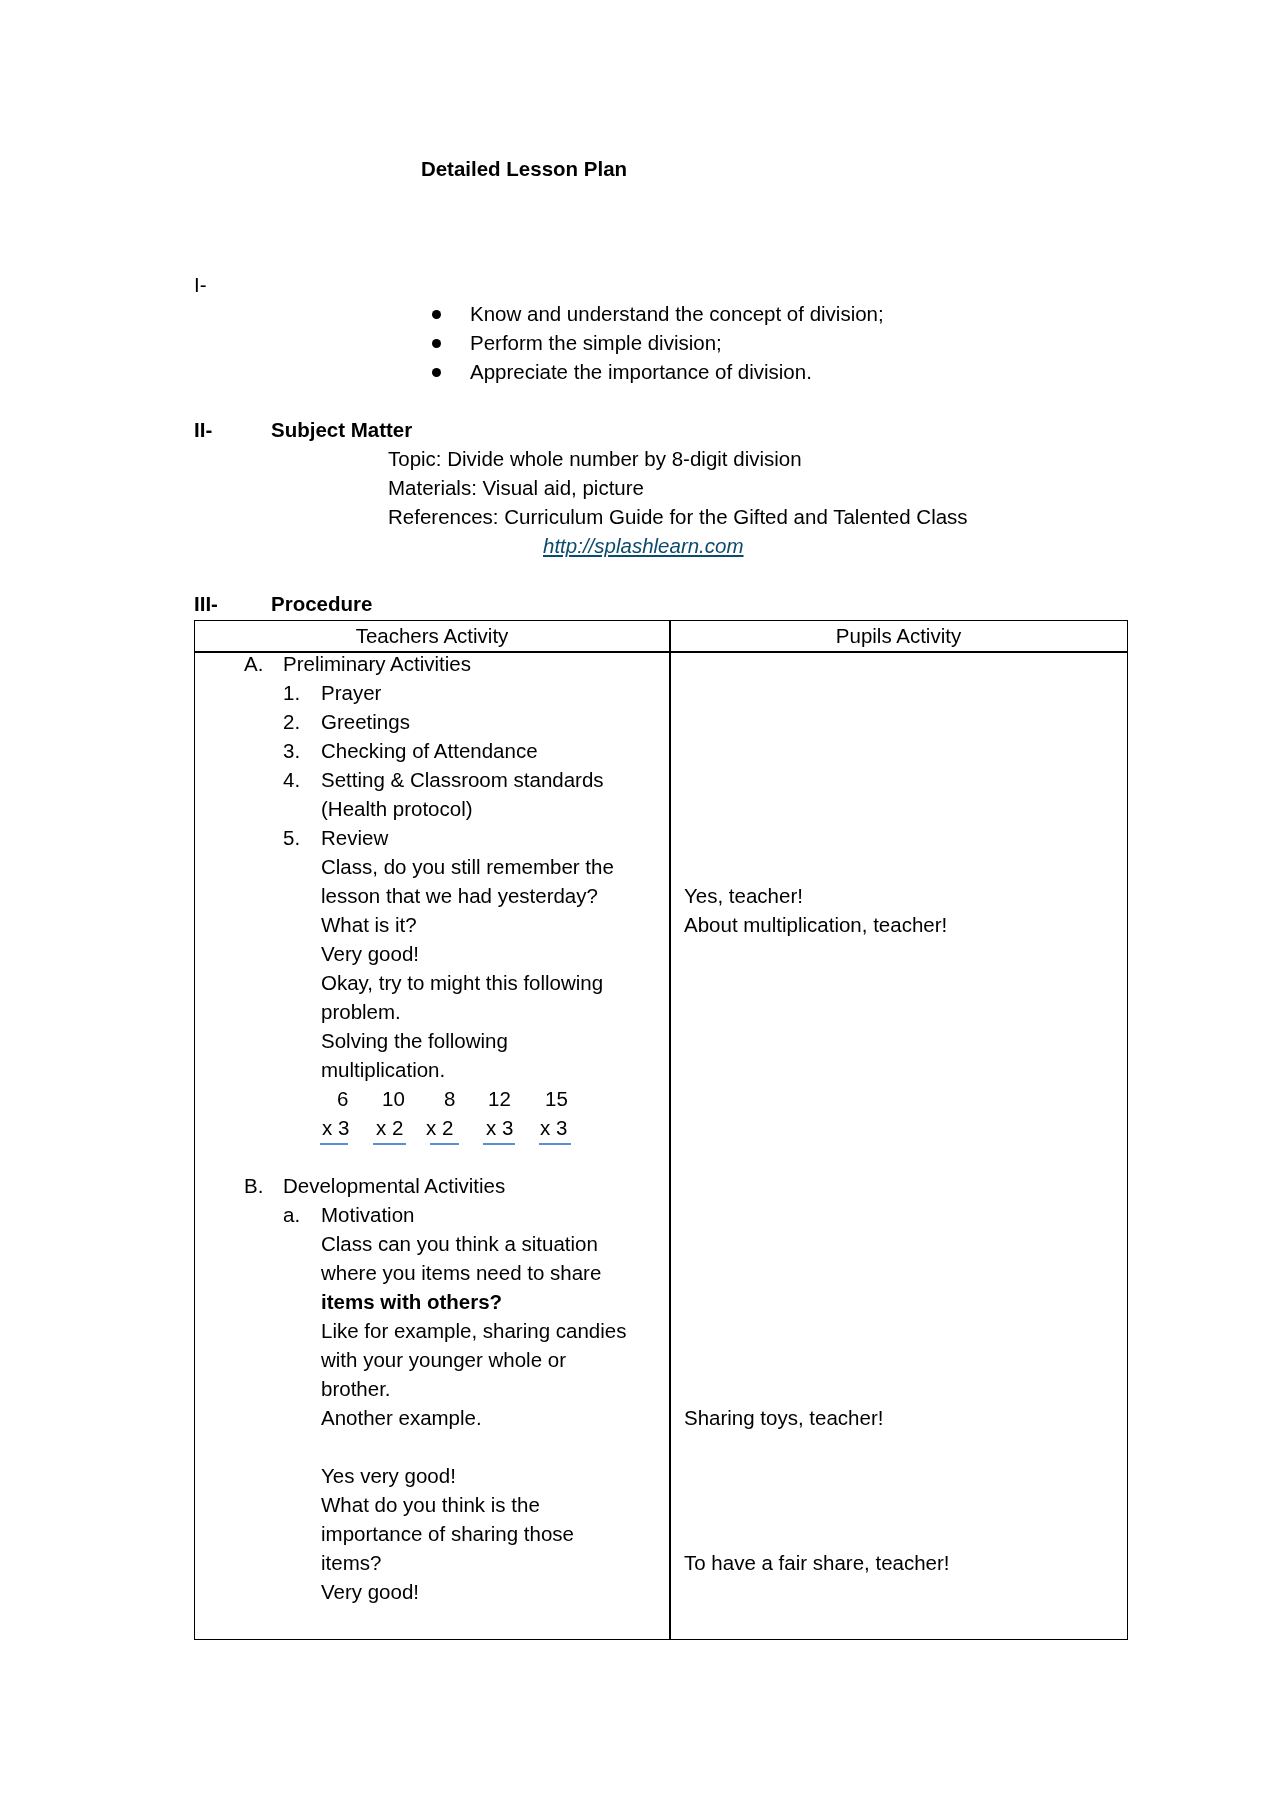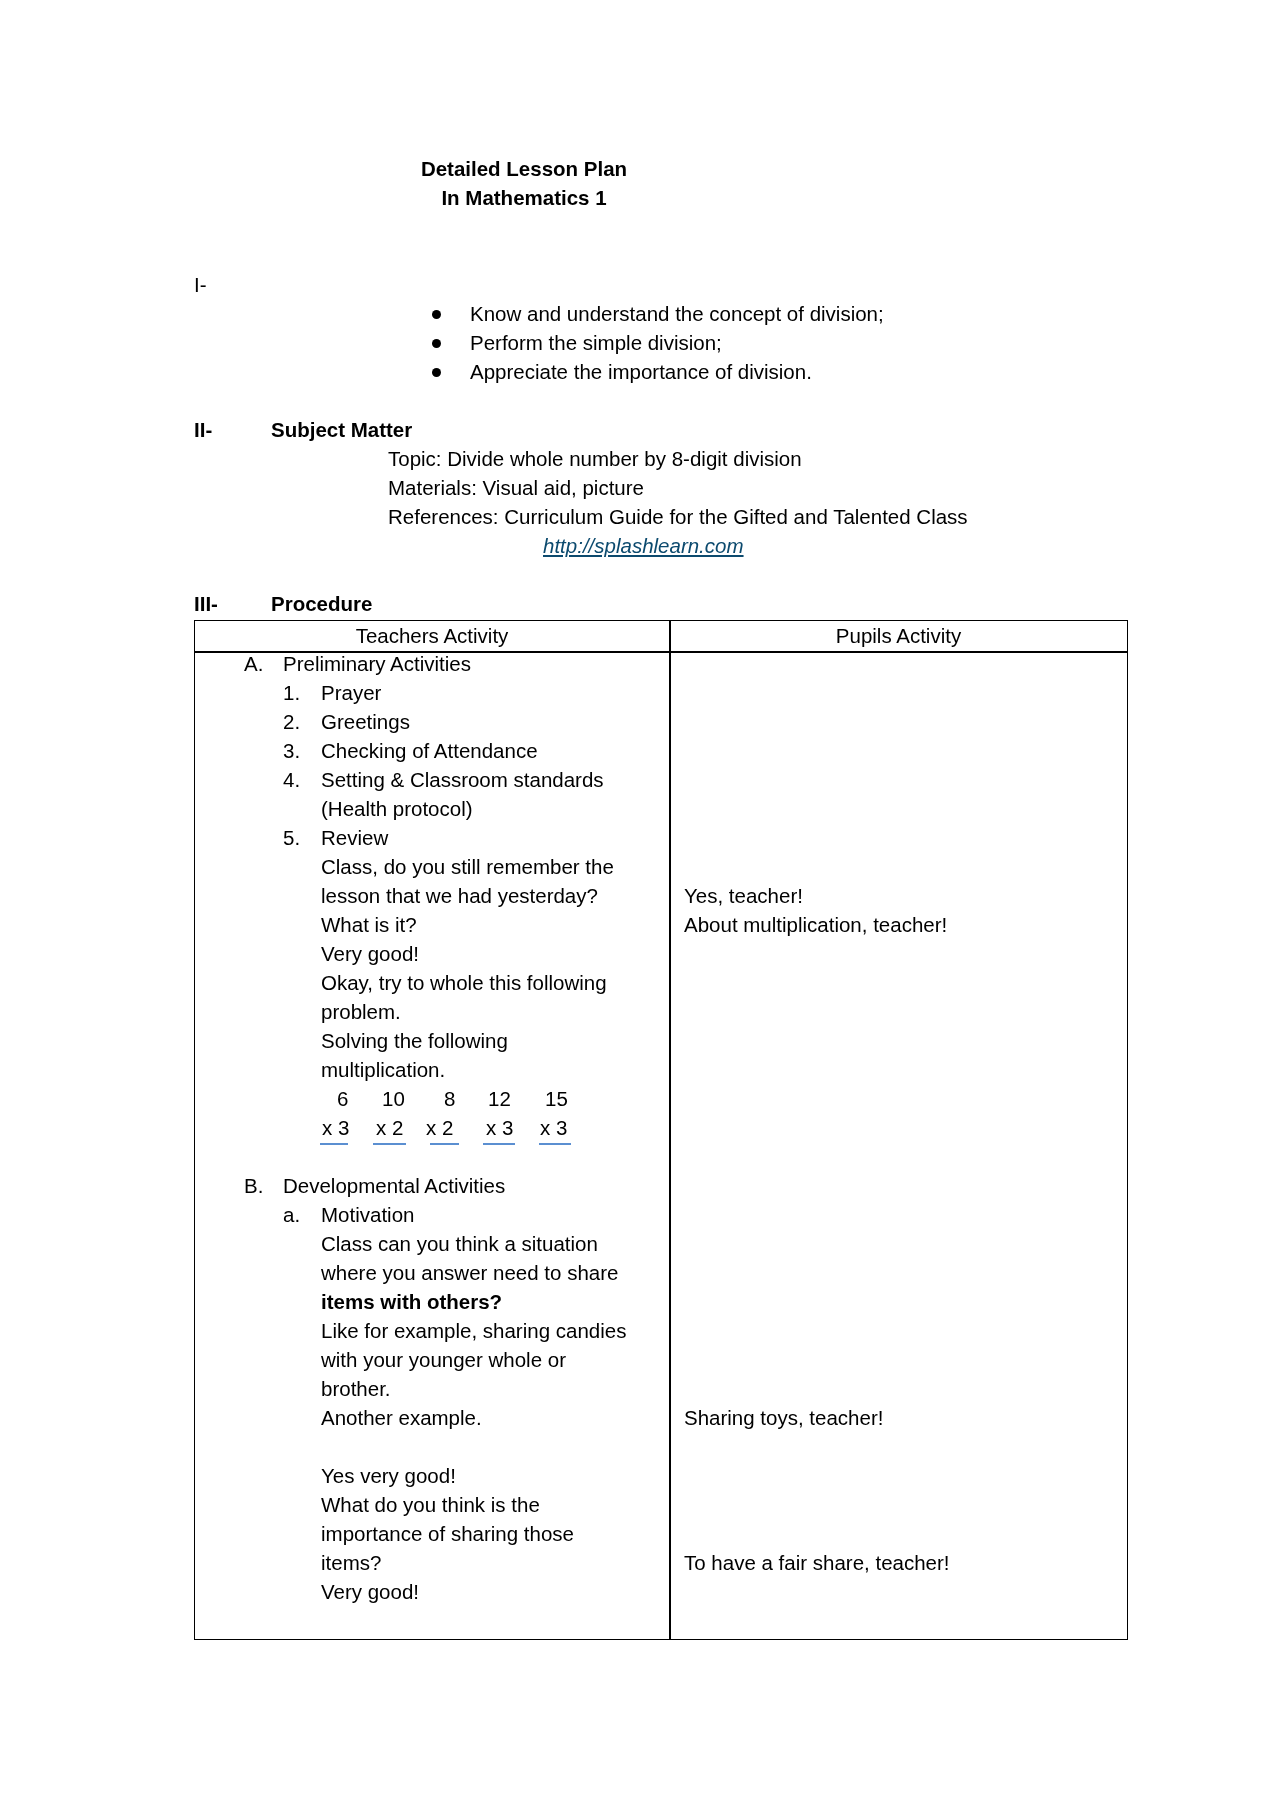--- a/index.html
+++ b/index.html
@@ -14,21 +14,20 @@
   .vline { position:absolute; left:474px; top:0; width:1.5px; height:100%; background:#000; }
   .hline { position:absolute; left:0; top:30px; width:100%; height:1.5px; background:#000; }
   .underl { position:absolute; height:2px; background:#5b8fd1; }
 </style>
 </head>
 <body>
 
 <div class="page">
 
   <div class="title" style="top:157px;">Detailed Lesson Plan</div>
-  <div class="title" style="top:186px;">In Mathematics 1</div>
 
   <div class="abs" style="left:194px; top:273px;">I-</div>
   <div class="bullet" style="left:432px; top:310px;"></div>
   <div class="abs" style="left:470px; top:302px;">Know and understand the concept of division;</div>
   <div class="bullet" style="left:432px; top:339px;"></div>
   <div class="abs" style="left:470px; top:331px;">Perform the simple division;</div>
   <div class="bullet" style="left:432px; top:368px;"></div>
   <div class="abs" style="left:470px; top:360px;">Appreciate the importance of division.</div>
 
   <div class="abs b" style="left:194px; top:418px;">II-</div>
@@ -60,21 +59,21 @@
   <div class="abs" style="left:283px; top:768px;">4.</div>
   <div class="abs" style="left:321px; top:768px;">Setting &amp; Classroom standards</div>
   <div class="abs" style="left:321px; top:797px;">(Health protocol)</div>
   <div class="abs" style="left:283px; top:826px;">5.</div>
   <div class="abs" style="left:321px; top:826px;">Review</div>
 
   <div class="abs" style="left:321px; top:855px;">Class, do you still remember the</div>
   <div class="abs" style="left:321px; top:884px;">lesson that we had yesterday?</div>
   <div class="abs" style="left:321px; top:913px;">What is it?</div>
   <div class="abs" style="left:321px; top:942px;">Very good!</div>
-  <div class="abs" style="left:321px; top:971px;">Okay, try to whole this following</div>
+  <div class="abs" style="left:321px; top:971px;">Okay, try to might this following</div>
   <div class="abs" style="left:321px; top:1000px;">problem.</div>
   <div class="abs" style="left:321px; top:1029px;">Solving the following</div>
   <div class="abs" style="left:321px; top:1058px;">multiplication.</div>
 
   <div class="abs" style="left:337px; top:1087px;">6</div>
   <div class="abs" style="left:322px; top:1116px;">x 3</div>
   <div class="underl" style="left:320px; top:1143px; width:28px;"></div>
 
   <div class="abs" style="left:382px; top:1087px;">10</div>
   <div class="abs" style="left:376px; top:1116px;">x 2</div>
@@ -91,21 +90,21 @@
   <div class="abs" style="left:545px; top:1087px;">15</div>
   <div class="abs" style="left:540px; top:1116px;">x 3</div>
   <div class="underl" style="left:539px; top:1143px; width:32px;"></div>
 
   <div class="abs" style="left:244px; top:1174px;">B.</div>
   <div class="abs" style="left:283px; top:1174px;">Developmental Activities</div>
   <div class="abs" style="left:283px; top:1203px;">a.</div>
   <div class="abs" style="left:321px; top:1203px;">Motivation</div>
 
   <div class="abs" style="left:321px; top:1232px;">Class can you think a situation</div>
-  <div class="abs" style="left:321px; top:1261px;">where you answer need to share</div>
+  <div class="abs" style="left:321px; top:1261px;">where you items need to share</div>
   <div class="abs" style="left:321px; top:1290px;font-weight:bold;">items with others?</div>
   <div class="abs" style="left:321px; top:1319px;">Like for example, sharing candies</div>
   <div class="abs" style="left:321px; top:1348px;">with your younger whole or</div>
   <div class="abs" style="left:321px; top:1377px;">brother.</div>
   <div class="abs" style="left:321px; top:1406px;">Another example.</div>
   <div class="abs" style="left:321px; top:1464px;">Yes very good!</div>
   <div class="abs" style="left:321px; top:1493px;">What do you think is the</div>
   <div class="abs" style="left:321px; top:1522px;">importance of sharing those</div>
   <div class="abs" style="left:321px; top:1551px;">items?</div>
   <div class="abs" style="left:321px; top:1580px;">Very good!</div>

